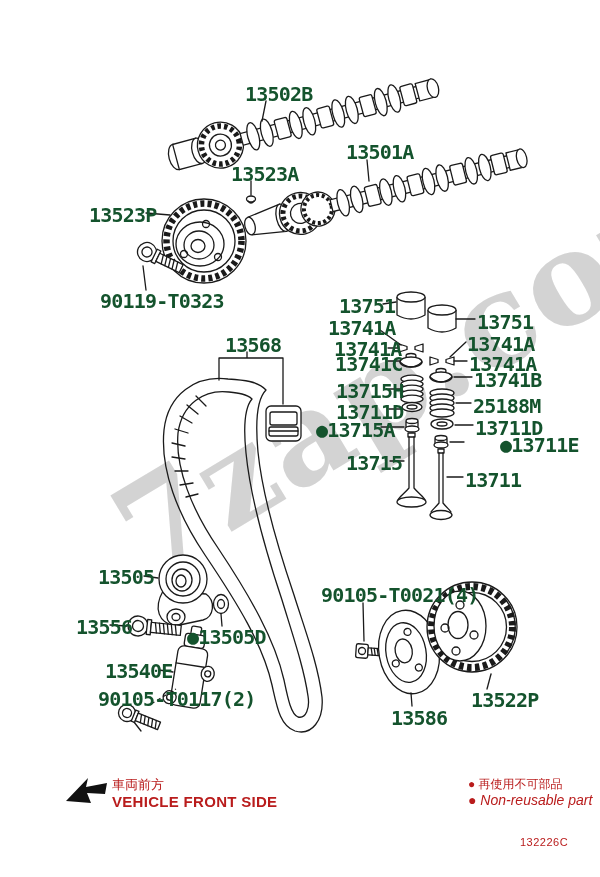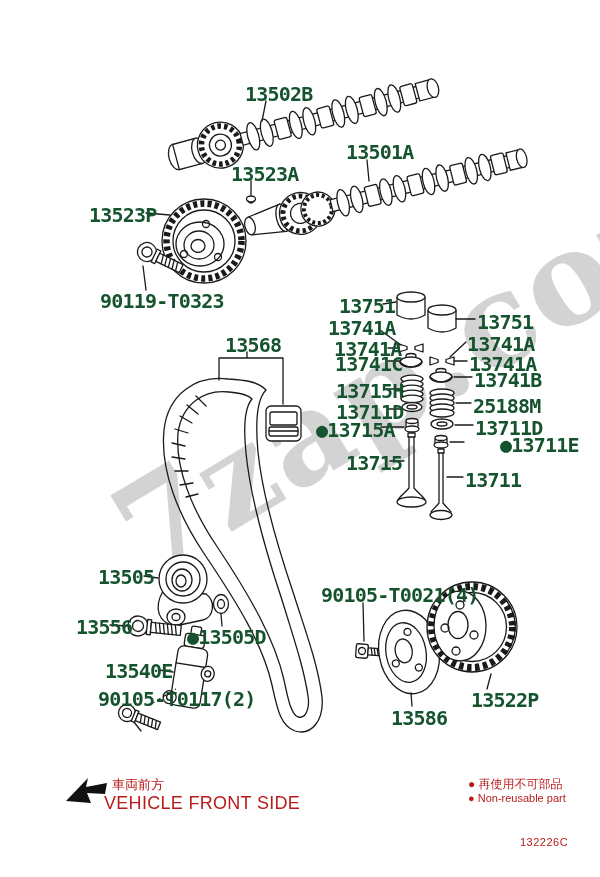--- a/index.html
+++ b/index.html
@@ -11,23 +11,23 @@
   svg.art{position:absolute;left:0;top:0;z-index:2;}
   .ln{fill:none;stroke:#1a1a1a;stroke-width:1.3;stroke-linecap:round;stroke-linejoin:round;}
   .fw{fill:#ffffff;stroke:#1a1a1a;stroke-width:1.3;stroke-linejoin:round;}
   .teeth{fill:none;stroke:#1a1a1a;}
   .dash{fill:none;stroke:#1a1a1a;stroke-width:1.2;stroke-dasharray:4 3;}
   .lbl{position:absolute;z-index:3;font-family:"DejaVu Sans Mono", monospace;
        font-weight:bold;font-size:20px;letter-spacing:-0.8px;color:#14532d;
        white-space:nowrap;line-height:1;}
   .foot{position:absolute;z-index:3;color:#b91c1c;white-space:nowrap;line-height:1.15;}
   #front-jp{left:112px;top:778px;font-size:13px;}
-  #front-en{left:104px;top:793px;font-size:18px;letter-spacing:.3px;}
+  #front-en{left:112px;top:793px;font-size:15px;letter-spacing:.3px;font-weight:bold;}
   #legend-jp{left:468px;top:778px;font-size:12px;}
-  #legend-en{left:468px;top:792px;font-size:11px;}
+  #legend-en{left:468px;top:792px;font-size:14px;font-style:italic;}
   #fig-code{left:520px;top:836px;font-size:11px;letter-spacing:.5px;}
 </style>
 </head>
 <body>
 
 <div id="stage">
 
   <div id="watermark">7zap.com</div>
 
   <svg class="art" width="600" height="877" viewBox="0 0 600 877">

